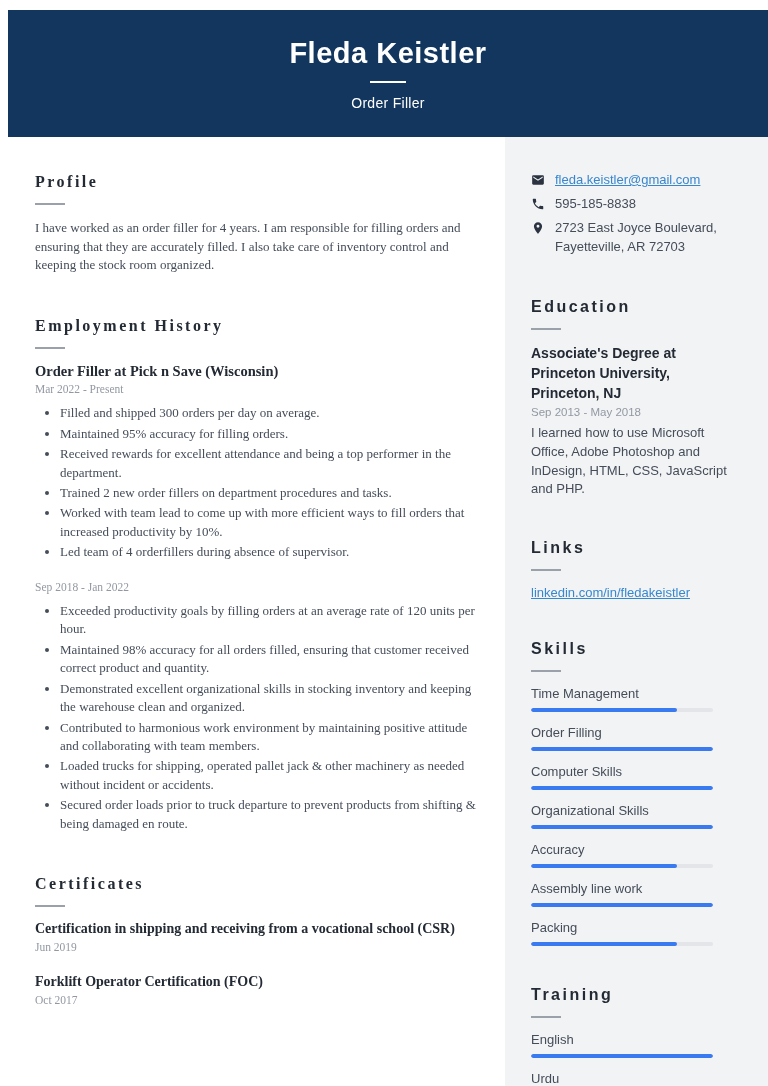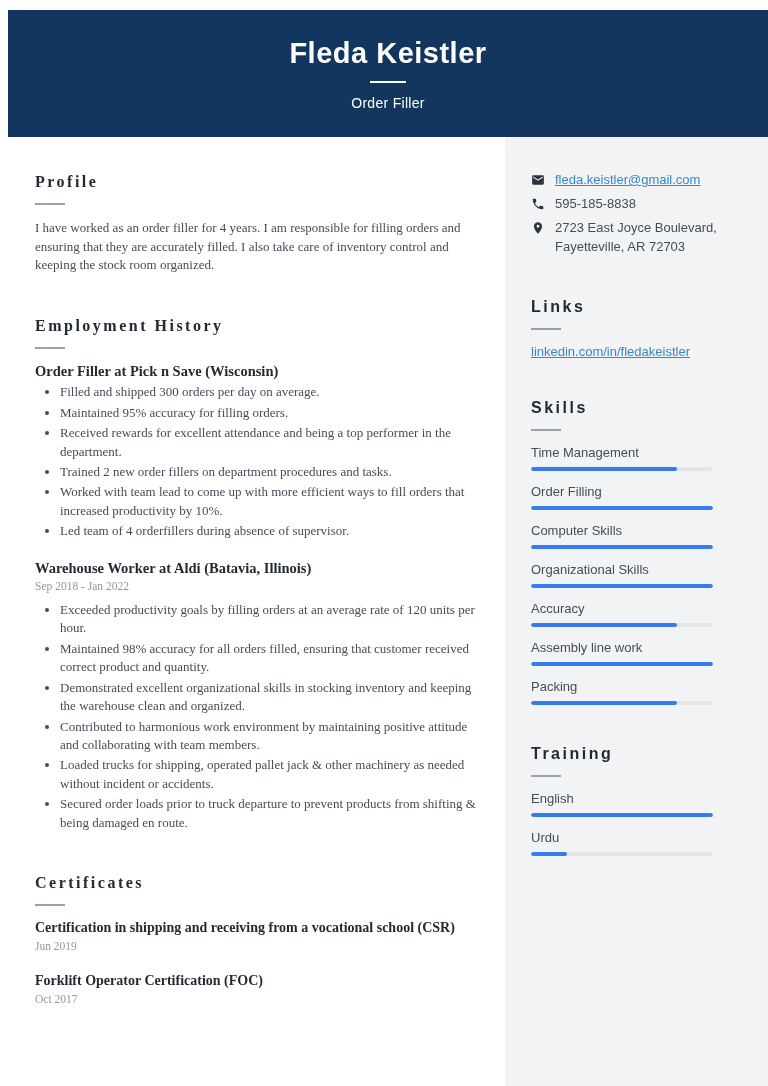--- a/index.html
+++ b/index.html
@@ -90,32 +90,32 @@
         <p class="body-text">I have worked as an order filler for 4 years. I am responsible for filling orders and ensuring that they are accurately filled. I also take care of inventory control and keeping the stock room organized.</p>
       </div>
 
       <div class="section">
         <div class="section-title">Employment History</div>
         <div class="title-divider"></div>
         <div>
 
         <div class="job">
               <div class="job-role">Order Filler at Pick n Save (Wisconsin)</div>
+              <div class="job-dates muted">Mar 2022 - Present</div>
               <ul class="bullets">
 
               <li>Filled and shipped 300 orders per day on average.</li>
                 <li>Maintained 95% accuracy for filling orders.</li>
                 <li>Received rewards for excellent attendance and being a top performer in the department.</li>
                 <li>Trained 2 new order fillers on department procedures and tasks.</li>
                 <li>Worked with team lead to come up with more efficient ways to fill orders that increased productivity by 10%.</li>
                 <li>Led team of 4 orderfillers during absence of supervisor.</li>
               </ul>
             </div>
             <div class="job">
-              <div class="job-role">Warehouse Worker at Aldi (Batavia, Illinois)</div>
               <div class="job-dates muted">Sep 2018 - Jan 2022</div>
               <ul class="bullets">
 
               <li>Exceeded productivity goals by filling orders at an average rate of 120 units per hour.</li>
                 <li>Maintained 98% accuracy for all orders filled, ensuring that customer received correct product and quantity.</li>
                 <li>Demonstrated excellent organizational skills in stocking inventory and keeping the warehouse clean and organized.</li>
                 <li>Contributed to harmonious work environment by maintaining positive attitude and collaborating with team members.</li>
                 <li>Loaded trucks for shipping, operated pallet jack &amp; other machinery as needed without incident or accidents.</li>
                 <li>Secured order loads prior to truck departure to prevent products from shifting &amp; being damaged en route.</li>
               </ul>
@@ -160,20 +160,27 @@
           <svg class="contact-icon" viewBox="0 0 24 24">
               <path d="M12 2C8.13 2 5 5.13 5 9c0 5.25 7 13 7 13s7-7.75 7-13c0-3.87-3.13-7-7-7zm0 9.5A2.5 2.5 0 1 1 12 6.5a2.5 2.5 0 0 1 0 5z"></path>
             </svg>
           <span>
             <span>2723 East Joyce Boulevard,</span><br>
             <span>Fayetteville, AR 72703</span>
           </span>
         </div>
       </div>
 
+      <div class="sb-section">
+        <div class="section-title">Education</div>
+        <div class="title-divider"></div>
+        <div class="edu-degree">Associate's Degree at Princeton University, Princeton, NJ</div>
+        <div class="edu-dates muted">Sep 2013 - May 2018</div>
+        <p class="body-text">I learned how to use Microsoft Office, Adobe Photoshop and InDesign, HTML, CSS, JavaScript and PHP.</p>
+      </div>
 
       <div class="sb-section">
         <div class="section-title">Links</div>
         <div class="title-divider"></div>
         <div style="font-size:13px;">
           
         <a class="link-blue">linkedin.com/in/fledakeistler</a></div>
       </div>
 
       <div class="sb-section">

